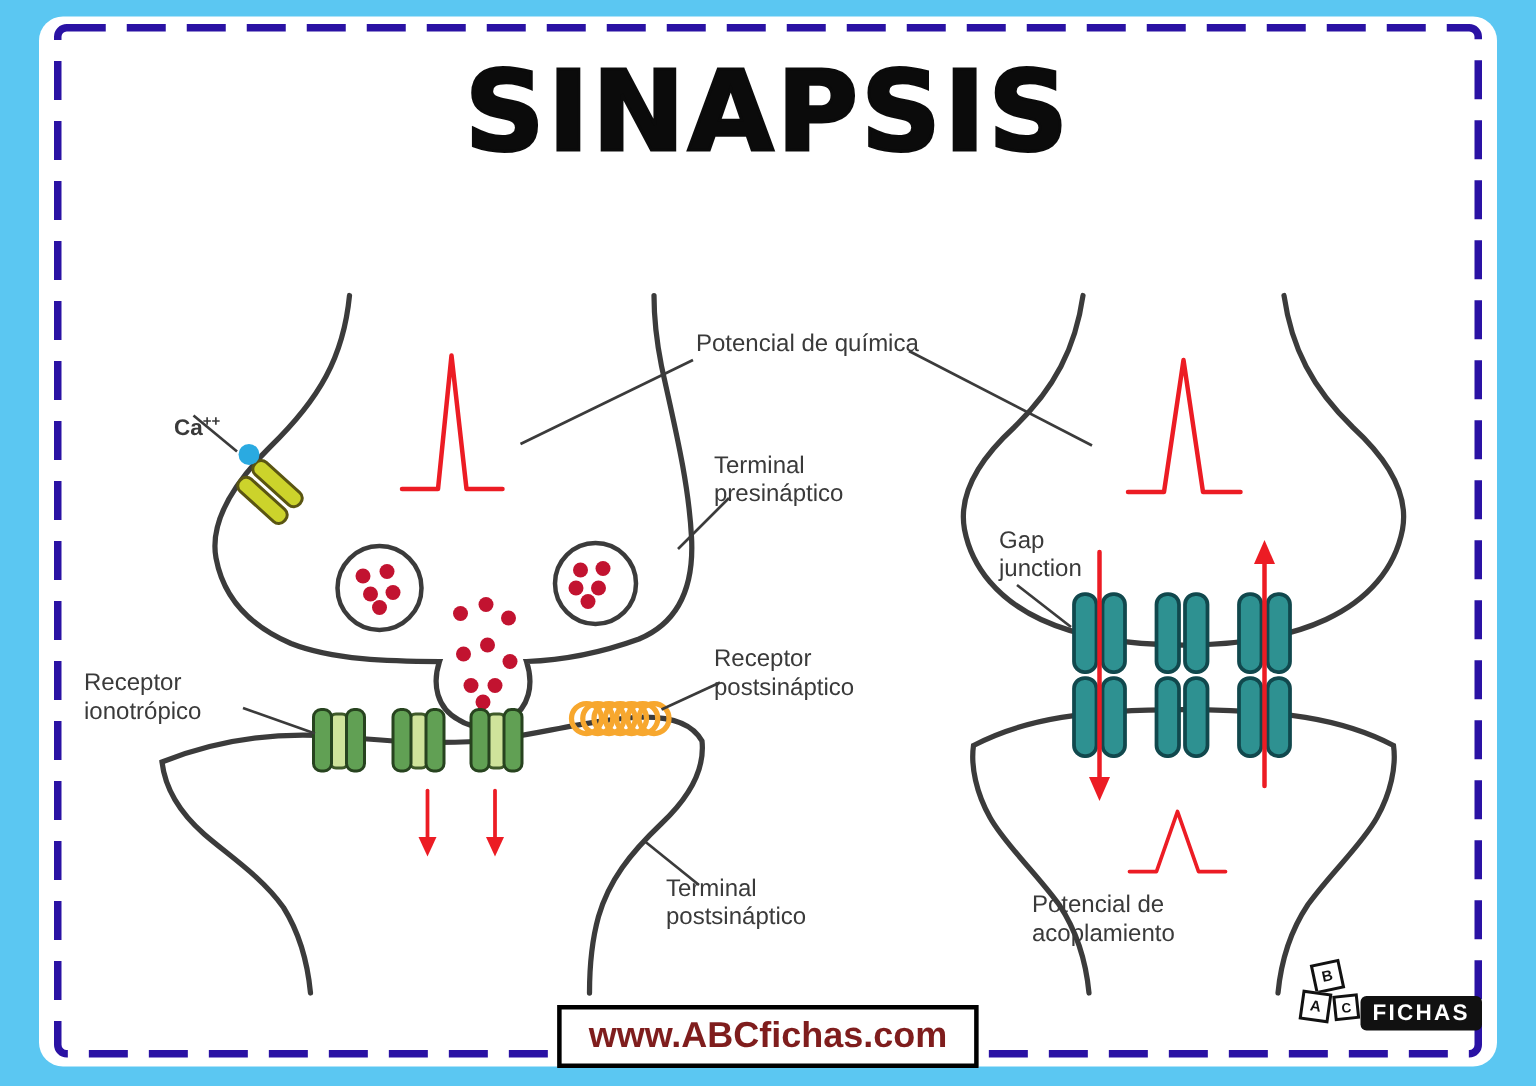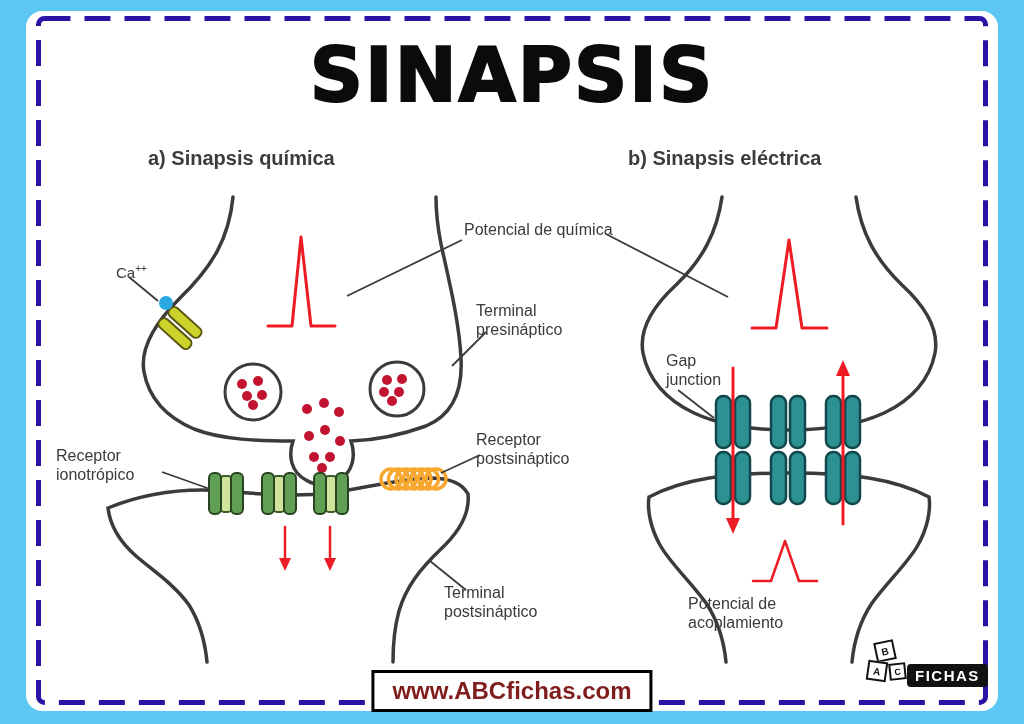--- a/index.html
+++ b/index.html
@@ -17,21 +17,21 @@
   .heading { position:absolute; font-size:20px; font-weight:600; color:#3c3c3c; }
   .heading.a { left:148px; top:147px; }
   .heading.b { left:628px; top:147px; }
 
   .lbl { position:absolute; color:#3a3a3a; font-size:16px; line-height:1.2; white-space:nowrap; }
   .lbl.center { white-space:normal; }
   .lbl.center span { display:block; }
   .lbl sup { font-size:10px; vertical-align:super; }
 
   .lbl.potencial-accion { left:464px; top:220px; }
-  .lbl.ca { left:116px; top:263px; font-size:15px; }
+  .lbl.ca { left:116px; top:276px; font-size:15px;font-weight:bold; }
   .lbl.terminal-pre { left:476px; top:301px; width:106px; }
   .lbl.receptor-iono { left:56px; top:446px; width:106px; }
   .lbl.receptor-metabo { left:476px; top:430px; width:116px; }
   .lbl.potencial-membrana { left:242px; top:580px; width:120px; }
   .lbl.terminal-post { left:444px; top:583px; width:114px; }
   .lbl.gap-junction { left:666px; top:351px; width:74px; }
   .lbl.potencial-acoplamiento { left:688px; top:594px; width:128px; }
 
   .website { position:absolute; top:670px; left:50%; transform:translateX(-50%);
              background:#ffffff; border:3px solid #000; padding:4px 18px;
@@ -190,22 +190,20 @@
       <line x1="486" y1="332" x2="452" y2="366"></line>
       <line x1="162" y1="472" x2="210" y2="489"></line>
       <line x1="480" y1="455" x2="441" y2="473"></line>
       <line x1="466" y1="590" x2="430" y2="561"></line>
       <line x1="678" y1="390" x2="714" y2="418"></line>
     </g>
   </svg>
 
   <h1 class="title">SINAPSIS</h1>
 
-  <div class="heading a">a) Sinapsis química</div>
-  <div class="heading b">b) Sinapsis eléctrica</div>
 
   <div class="lbl potencial-accion">Potencial de química</div>
 
   <div class="lbl ca">
     <span>Ca</span><sup>++</sup>
   </div>
 
   <div class="lbl center terminal-pre">
     <span>Terminal</span>
     <span>presináptico</span>

